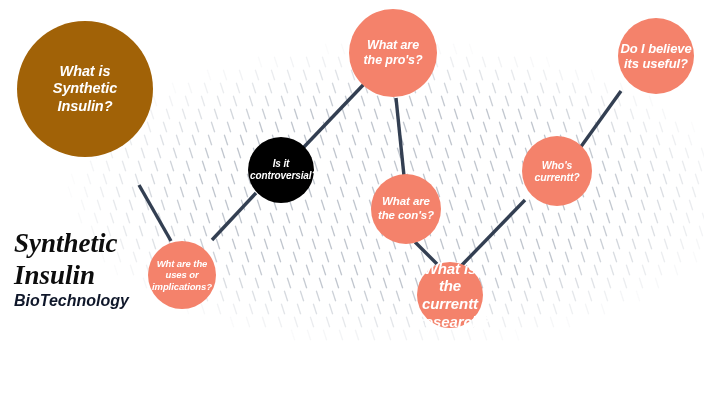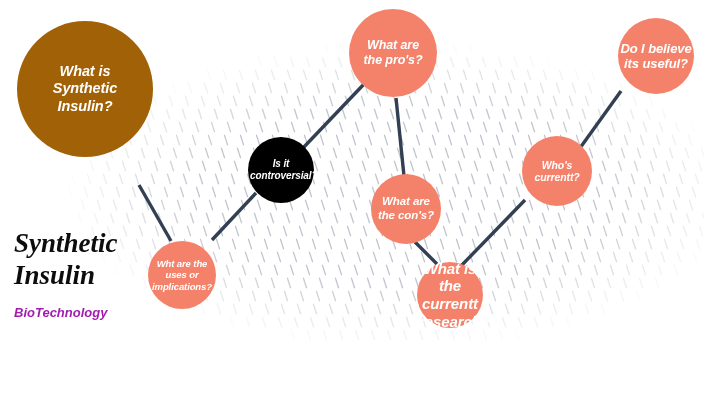--- a/index.html
+++ b/index.html
@@ -62,23 +62,22 @@
     font-size: 27px;
     line-height: 1.18;
     white-space: pre-line;
     letter-spacing: 0px;
     color: #0d0d0d;
   }
   .title-sub {
     font-family: "Liberation Sans", sans-serif;
     font-weight: bold;
     font-style: italic;
-    font-size: 13px;
-    margin-top: 13px;
-    color: #a21caf;
+    font-size: 16px;
+    color: #0f172a;
   }
 </style>
 </head>
 <body>
 
 <div id="canvas">
 
   <svg id="hatch-layer" viewBox="0 0 704 396" xmlns="http://www.w3.org/2000/svg">
       <g stroke="#9aa3b0" stroke-width="1.3" stroke-linecap="butt">
         <line x1="325.30" y1="43.77" x2="328.70" y2="54.23" opacity="0.034"></line>

